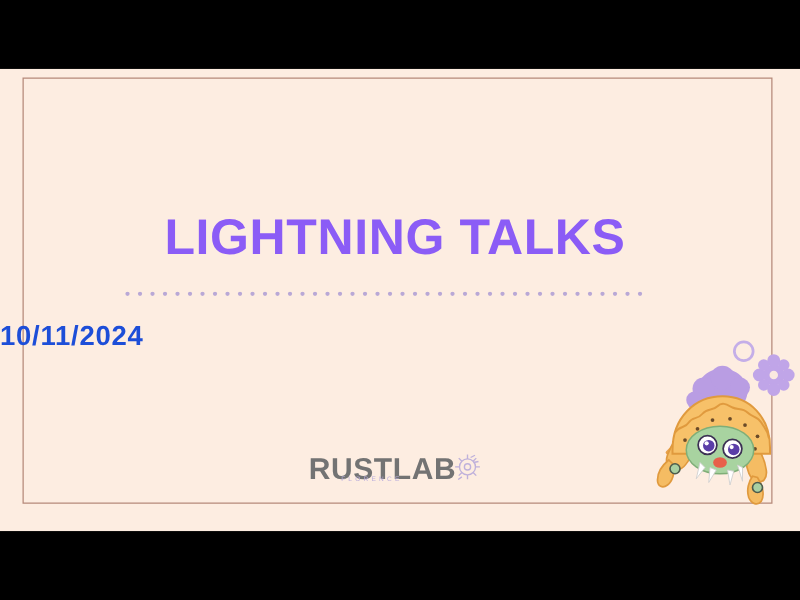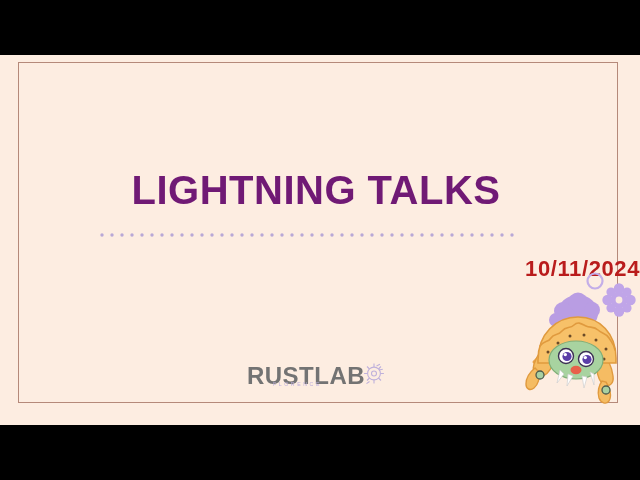--- a/index.html
+++ b/index.html
@@ -66,44 +66,44 @@
 
   #title {
     position: absolute;
     left: 0;
     top: 113px;
     width: 632px;
     text-align: center;
     font-size: 40px;
     font-weight: bold;
     letter-spacing: 0.5px;
-    color: #701a75;
+    color: #8b5cf6;
     font-family: "Liberation Sans", sans-serif;
     line-height: 44px;
     white-space: nowrap;
   }
 
   #divider {
     position: absolute;
     left: 100px;
     top: 178px;
     width: 419px;
     height: 4px;
   }
   #divider svg { display: block; }
 
   #date {
     position: absolute;
     left: 0;
     top: 201px;
     width: 640px;
-    text-align: right;
+    text-align: left;
     font-size: 22px;
     font-weight: bold;
-    color: #b91c1c;
+    color: #1d4ed8;
     letter-spacing: 0.6px;
     font-family: "Liberation Sans", sans-serif;
   }
 
   
   #logo {
     position: absolute;
     left: 0;
     top: 306px;
     width: 640px;

